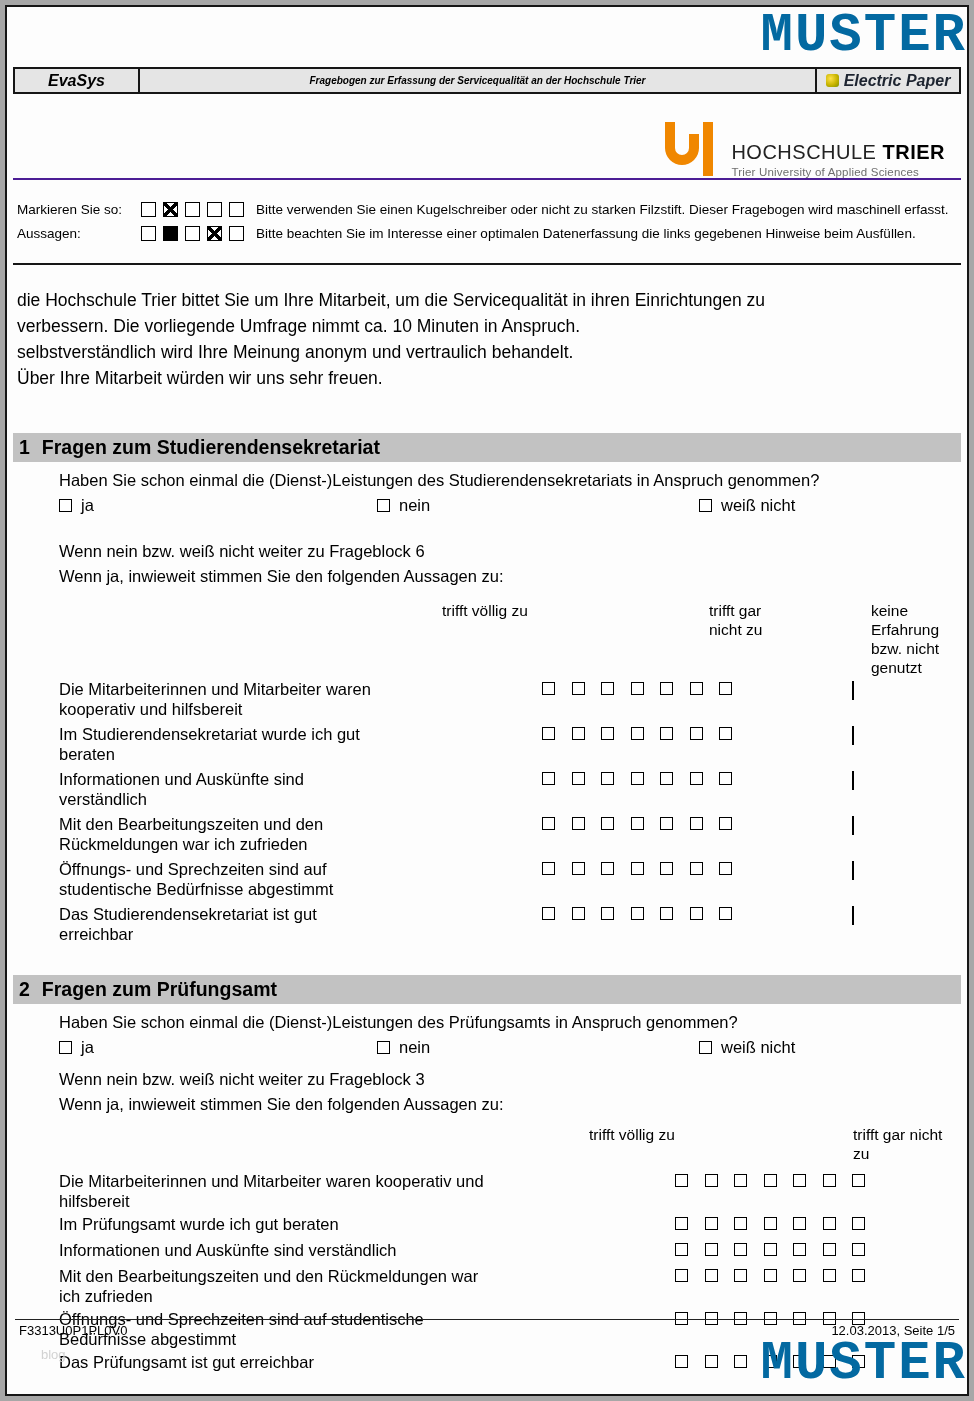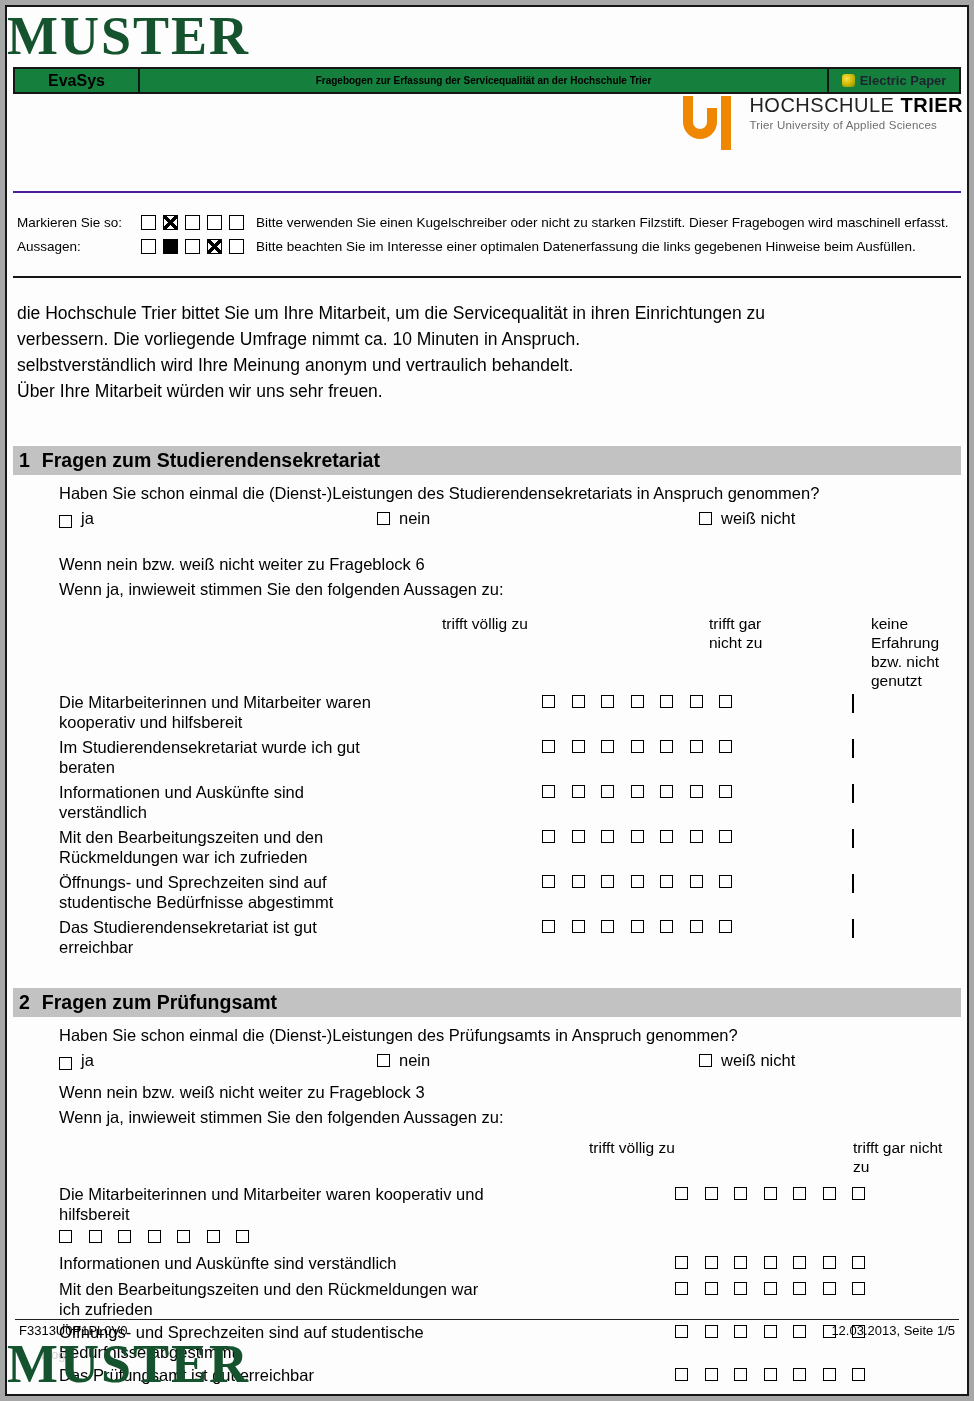--- a/index.html
+++ b/index.html
@@ -11,43 +11,44 @@
     position:relative;
     overflow:hidden;
   }
   .page {
     position:absolute; left:5px; top:5px;
     width:964px; height:1391px;
     background:#fdfdfd;
     border:2px solid #161616;
   }
   .muster {
-    font-family:Liberation Serif, serif;
+    font-family:Liberation Mono, monospace;
     font-weight:700; font-size:54px;
-    text-align:left; letter-spacing:2px;
-    line-height:58px; color:#14532d;
+    text-align:right; letter-spacing:2px;
+    line-height:58px; color:#0369a1;
   }
   .muster.bottom { position:absolute; bottom:1px; left:0; width:100%; }
 
   
   .hdr-row {
     display:flex; margin:2px 6px 0 6px;
     border:2px solid #161616; height:27px; align-items:stretch;
-    background:#15803d;
+    background:#e5e5e5;
+    font-style:italic;
   }
   .hdr-cell { display:flex; align-items:center; justify-content:center; }
   .hdr-evasys { width:125px; border-right:2px solid #161616; font-weight:700; font-size:16px; }
   .hdr-title { flex:1; font-weight:700; font-size:10px;border-radius:9px; }
-  .hdr-ep { width:132px; border-left:2px solid #161616; font-weight:700; font-size:13px; gap:5px; color:#1d2430; }
+  .hdr-ep { width:144px; border-left:2px solid #161616; font-weight:700; font-size:16px; gap:5px; color:#1d2430; }
   .ep-icon { width:13px; height:13px; border-radius:3px;
     background: radial-gradient(circle at 35% 35%, #ffe24a 0%, #c8b400 55%, #7e8f00 100%);
     display:inline-block; }
 
   
-  .logo-row { display:flex; justify-content:flex-end; align-items:flex-start; gap:16px; height:97px; padding-right:4px; }
+  .logo-row { display:flex; justify-content:flex-end; align-items:flex-end; gap:16px; height:84px; padding-right:22px; }
   .logo-text .logo-name { font-size:20px; letter-spacing:.5px; color:#222; }
   .logo-text .logo-name b { font-weight:700; color:#000; }
   .logo-text .logo-sub { font-size:11.5px; color:#6e6e6e; margin-top:2px; letter-spacing:.2px; }
 
   
   .instr { border-top:2px solid #4c1d95; border-bottom:2px solid #161616; margin:0 6px;
     padding:22px 4px; display:flex; flex-direction:column; gap:9px; }
   .instr-row { display:flex; align-items:center; font-size:13.5px; }
   .instr-label { width:124px; }
   .cbset { display:flex; gap:7px; margin-right:12px; }
@@ -65,21 +66,21 @@
   
   .sec-hdr { background:#c2c2c2; margin:38px 6px 0 6px; padding:3px 6px;
     font-size:19.5px; font-weight:700; display:flex; gap:12px; }
   .sec-hdr.second { margin-top:26px; }
 
   .sec { position:relative; padding:0 6px;margin-left:24px; }
   .question { font-size:16.5px; padding:9px 0 5px 22px; }
   .optrow { position:relative; height:26px; }
   .opt { position:absolute; top:1px; display:flex; gap:9px; align-items:center; font-size:16.5px; }
   .opt .cbo { width:13px; height:13px; border:1.5px solid #000; background:#fff; flex:0 0 auto; }
-  .opt.o1 { left:22px;align-items:flex-end; } .opt.o2 { left:340px; } .opt.o3 { left:662px; }
+  .opt.o1 { left:22px; } .opt.o2 { left:340px; } .opt.o3 { left:662px; }
   .notes { padding:20px 0 0 22px; font-size:16.5px; line-height:21px; }
   .notes.tight { padding-top:4px; }
 
   
   .scalehdr { position:relative; }
   .scalehdr.s1 { height:92px; }
   .scalehdr.s2 { height:56px; }
   .sl { position:absolute; font-size:15.5px; line-height:19px; }
   .s1 .sl.a { left:405px; top:14px; }
   .s1 .sl.b { left:672px; top:14px; width:82px; }
@@ -307,20 +308,21 @@
         <span class="cbs"></span>
           <span class="cbs"></span>
           <span class="cbs"></span>
           <span class="cbs"></span>
           <span class="cbs"></span>
           <span class="cbs"></span>
           <span class="cbs"></span>
       </div>
     </div>
     <div class="s2row">
+      <div class="lbl2">Im Prüfungsamt wurde ich gut beraten</div>
       <div class="cbrow">
         <span class="cbs"></span>
           <span class="cbs"></span>
           <span class="cbs"></span>
           <span class="cbs"></span>
           <span class="cbs"></span>
           <span class="cbs"></span>
           <span class="cbs"></span>
       </div>
     </div>

